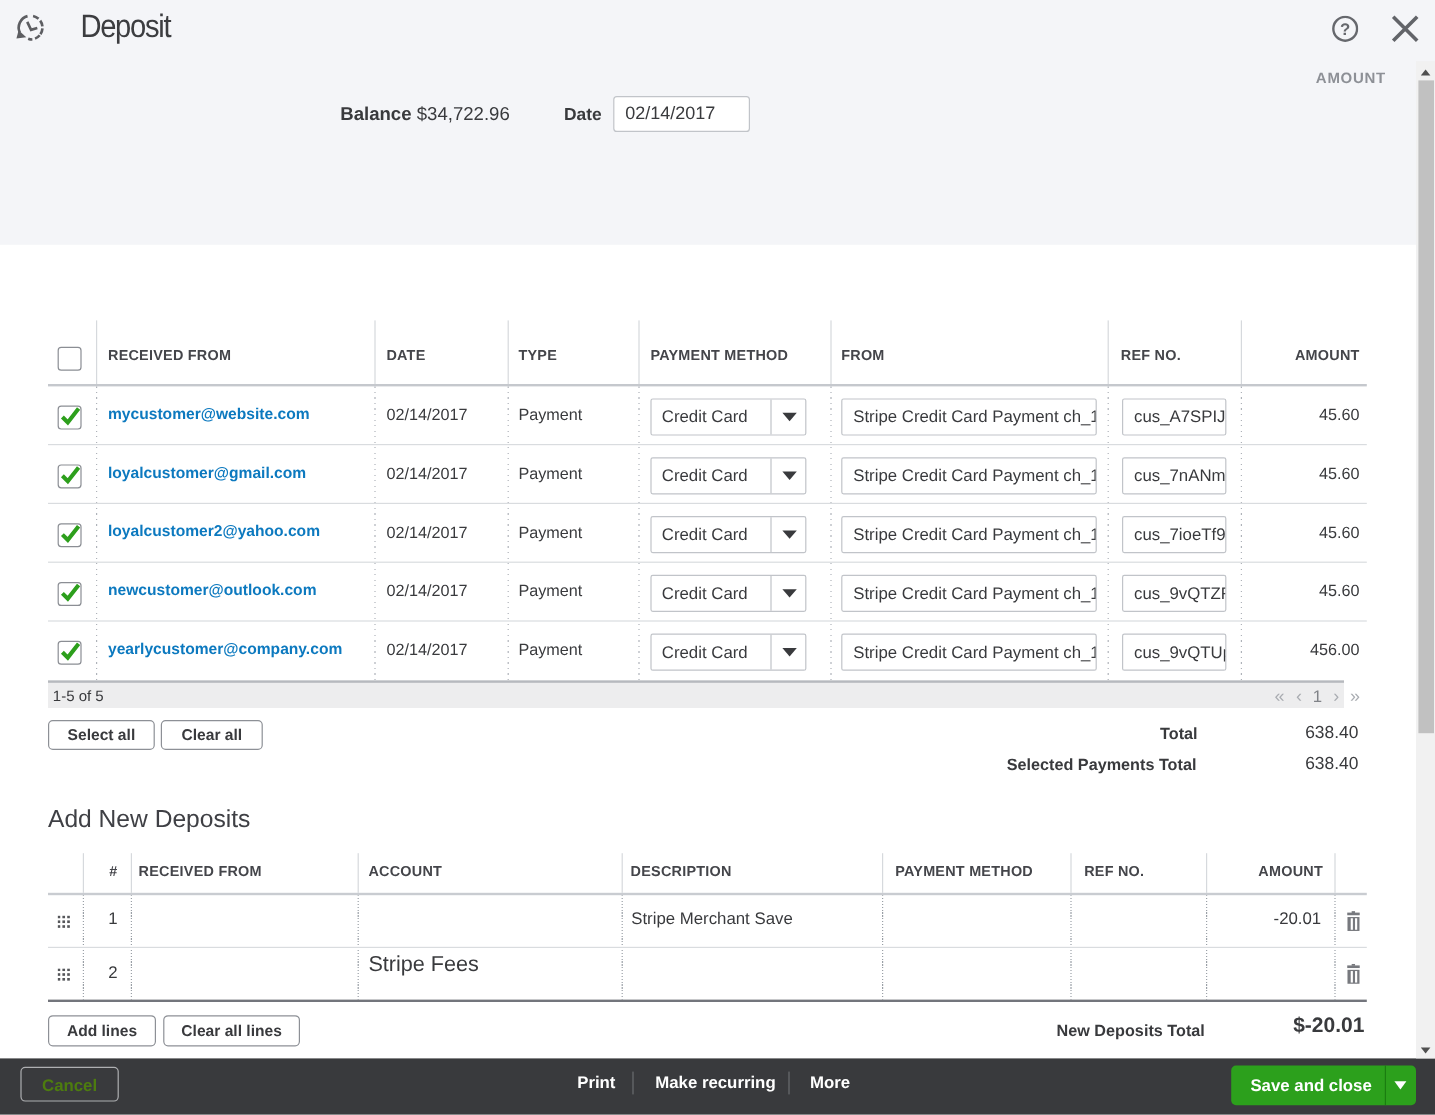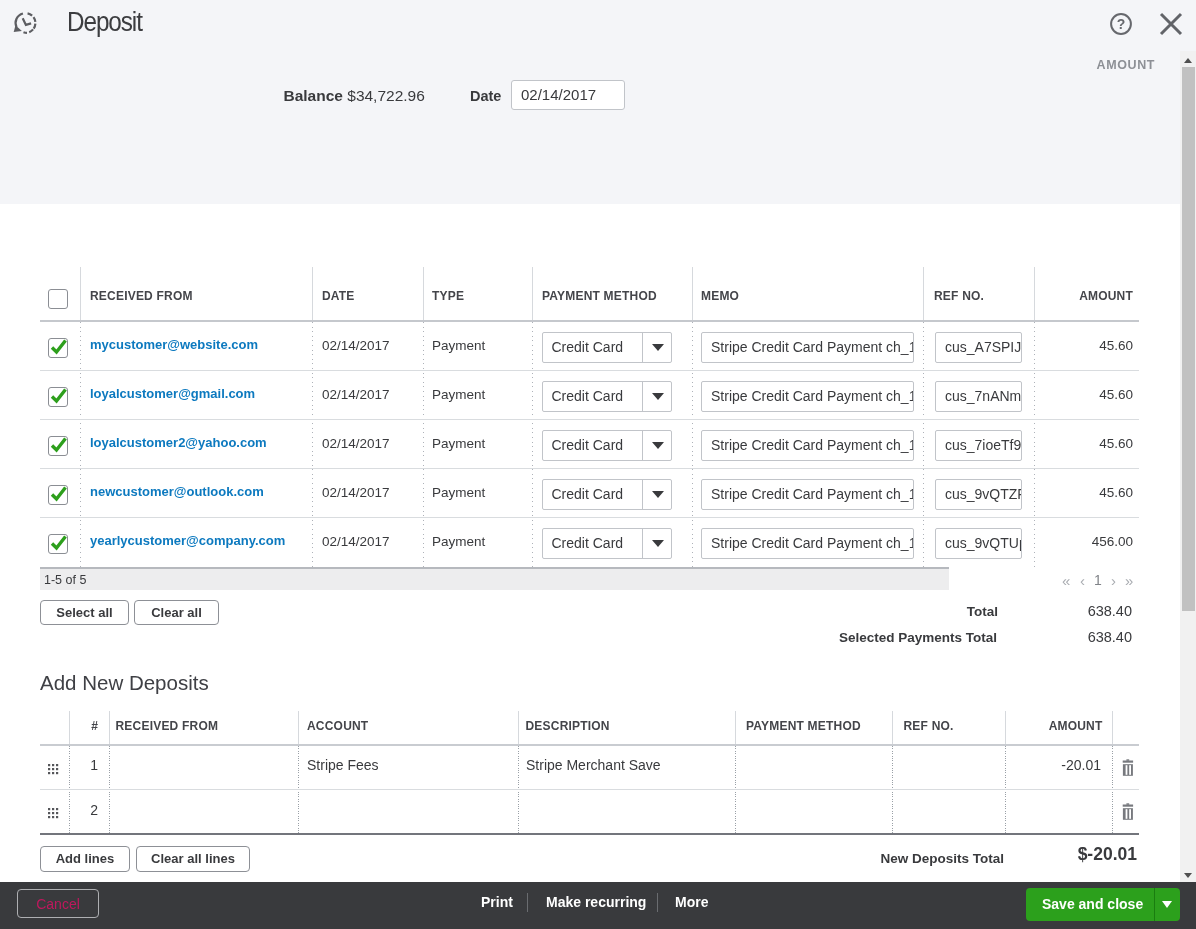--- a/index.html
+++ b/index.html
@@ -69,21 +69,21 @@
     <div class="vs" style="left:923px;top:267px;height:53px"></div>
     <div class="vd" style="left:923px;top:322px;height:245px"></div>
     <div class="vs" style="left:1034px;top:267px;height:53px"></div>
     <div class="vd" style="left:1034px;top:322px;height:245px"></div>
 <div style="position:absolute;left:40px;top:320px;width:1099px;height:2px;background:#c5c8cd"></div>
 <div class="cb" style="left:48px;top:289px"></div>
 <div class="hl" style="left:90px;top:288.5px">RECEIVED FROM</div>
 <div class="hl" style="left:322px;top:288.5px">DATE</div>
 <div class="hl" style="left:432px;top:288.5px">TYPE</div>
 <div class="hl" style="left:542px;top:288.5px">PAYMENT METHOD</div>
-<div class="hl" style="left:701px;top:288.5px">MEMO</div>
+<div class="hl" style="left:701px;top:288.5px">FROM</div>
 <div class="hl" style="left:934px;top:288.5px">REF NO.</div>
 <div class="hl ra" style="right:63px;top:288.5px">AMOUNT</div>
 
 <div class="hb" style="left:40px;top:370px;width:1099px"></div>
     <div class="hb" style="left:40px;top:419px;width:1099px"></div>
     <div class="hb" style="left:40px;top:468px;width:1099px"></div>
     <div class="hb" style="left:40px;top:517px;width:1099px"></div>
 
   <div class="cb" style="left:48px;top:338px">
       <svg width="21" height="21" viewBox="0 0 21 21" style="position:absolute;left:-1px;top:-2px">
@@ -164,21 +164,21 @@
   <div class="sel" style="left:541.5px;top:528px">
       <span class="selt">Credit Card</span>
       <span class="selb">
         <i class="dn"></i>
       </span>
     </div>
   <div class="inp" style="left:701px;top:528px;width:213px">Stripe Credit Card Payment ch_15W</div>
   <div class="inp" style="left:935px;top:528px;width:87px">cus_9vQTUpL</div>
   <div class="t ra" style="right:63px;top:533px">456.00</div>
 
-<div style="position:absolute;left:40px;top:567px;width:909px;height:23px;background:#ededee;border-top:2px solid #b6b9be">
+<div style="position:absolute;left:40px;top:567px;width:1080px;height:23px;background:#ededee;border-top:2px solid #b6b9be">
   <span style="position:absolute;left:4px;top:4px;font-size:12.5px;color:#393a3d">1-5 of 5</span>
   <span class="pgl" style="left:1022px">«</span>
   <span class="pgl" style="left:1040px">‹</span>
   <span class="pgl" style="left:1054px;color:#808388;font-size:14px">1</span>
   <span class="pgl" style="left:1071px">›</span>
   <span class="pgl" style="left:1085px">»</span>
 </div>
 
 <div class="btn" style="left:40px;top:600px;width:89px;height:25px;line-height:23px">Select all</div>
 <div class="btn" style="left:134px;top:600px;width:85px;height:25px;line-height:23px">Clear all</div>
@@ -235,21 +235,21 @@
         <rect x="8" y="0" width="2.2" height="2.2" fill="#55565a"></rect>
         <rect x="0" y="4" width="2.2" height="2.2" fill="#55565a"></rect>
         <rect x="4" y="4" width="2.2" height="2.2" fill="#55565a"></rect>
         <rect x="8" y="4" width="2.2" height="2.2" fill="#55565a"></rect>
         <rect x="0" y="8" width="2.2" height="2.2" fill="#55565a"></rect>
         <rect x="4" y="8" width="2.2" height="2.2" fill="#55565a"></rect>
         <rect x="8" y="8" width="2.2" height="2.2" fill="#55565a"></rect>
       </svg></div>
 <div class="t ra" style="right:1098px;top:757px;font-size:14px">1</div>
 <div class="t ra" style="right:1098px;top:801.5px;font-size:14px">2</div>
-<div class="t" style="left:307px;top:757px;font-size:14px">Stripe Fees</div>
+<div class="t" style="left:307px;top:795px;font-size:18px">Stripe Fees</div>
 <div class="t" style="left:526px;top:757px;font-size:14px">Stripe Merchant Save</div>
 <div class="t ra" style="right:95px;top:757px;font-size:14px">-20.01</div>
 <div style="position:absolute;left:1122px;top:759px"><svg width="12" height="18" viewBox="0 0 12 18">
         <g fill="#77797e">
           <rect x="4.4" y="0.3" width="2.8" height="1.5"></rect>
           <rect x="0.7" y="1.5" width="10.4" height="2.2"></rect>
           <rect x="0.9" y="5.2" width="10" height="11.6"></rect>
         </g>
         <rect x="3.6" y="6.2" width="1.8" height="9.6" fill="#fff"></rect>
         <rect x="7.2" y="6.2" width="1.8" height="9.6" fill="#fff"></rect>
@@ -264,21 +264,21 @@
         <rect x="7.2" y="6.2" width="1.8" height="9.6" fill="#fff"></rect>
       </svg></div>
 
 <div class="btn" style="left:40px;top:846px;width:90px;height:26px;line-height:24px">Add lines</div>
 <div class="btn" style="left:136px;top:846px;width:114px;height:26px;line-height:24px">Clear all lines</div>
 
 <div class="t b ra" style="right:192px;top:850px;font-size:13.5px">New Deposits Total</div>
 <div class="t b ra" style="right:59px;top:845.5px;font-size:17.5px">$-20.01</div>
 
 <div style="position:absolute;left:0;top:882px;width:1196px;height:47px;background:#393a3d"></div>
-<div style="position:absolute;left:17px;top:888.5px;width:82px;height:29.5px;border:1px solid #aeafb2;border-radius:4px;color:#be185d;font-size:14px;font-weight:normal;text-align:center;line-height:28px">Cancel</div>
+<div style="position:absolute;left:17px;top:888.5px;width:82px;height:29.5px;border:1px solid #aeafb2;border-radius:4px;color:#4d7c0f;font-size:14px;font-weight:bold;text-align:center;line-height:28px">Cancel</div>
 <div style="position:absolute;left:481px;top:893.5px;font-size:14px;font-weight:bold;color:#fff">Print</div>
 <div style="position:absolute;left:527px;top:893px;width:1px;height:19px;background:#6a6c70"></div>
 <div style="position:absolute;left:546px;top:893.5px;font-size:14px;font-weight:bold;color:#fff">Make recurring</div>
 <div style="position:absolute;left:657px;top:893px;width:1px;height:19px;background:#6a6c70"></div>
 <div style="position:absolute;left:675px;top:893.5px;font-size:14px;font-weight:bold;color:#fff">More</div>
 
 <div style="position:absolute;left:1026px;top:887.5px;width:154px;height:33px;background:#2ca01c;border-radius:4px">
   <span style="position:absolute;left:16px;top:8.5px;font-size:14px;font-weight:bold;color:#fff">Save and close</span>
   <span style="position:absolute;left:128px;top:0;width:1px;height:33px;background:#1a7d10"></span>
   <i style="position:absolute;left:135.5px;top:13.5px;width:0;height:0;border-left:5.5px solid transparent;border-right:5.5px solid transparent;border-top:7px solid #fff"></i>

